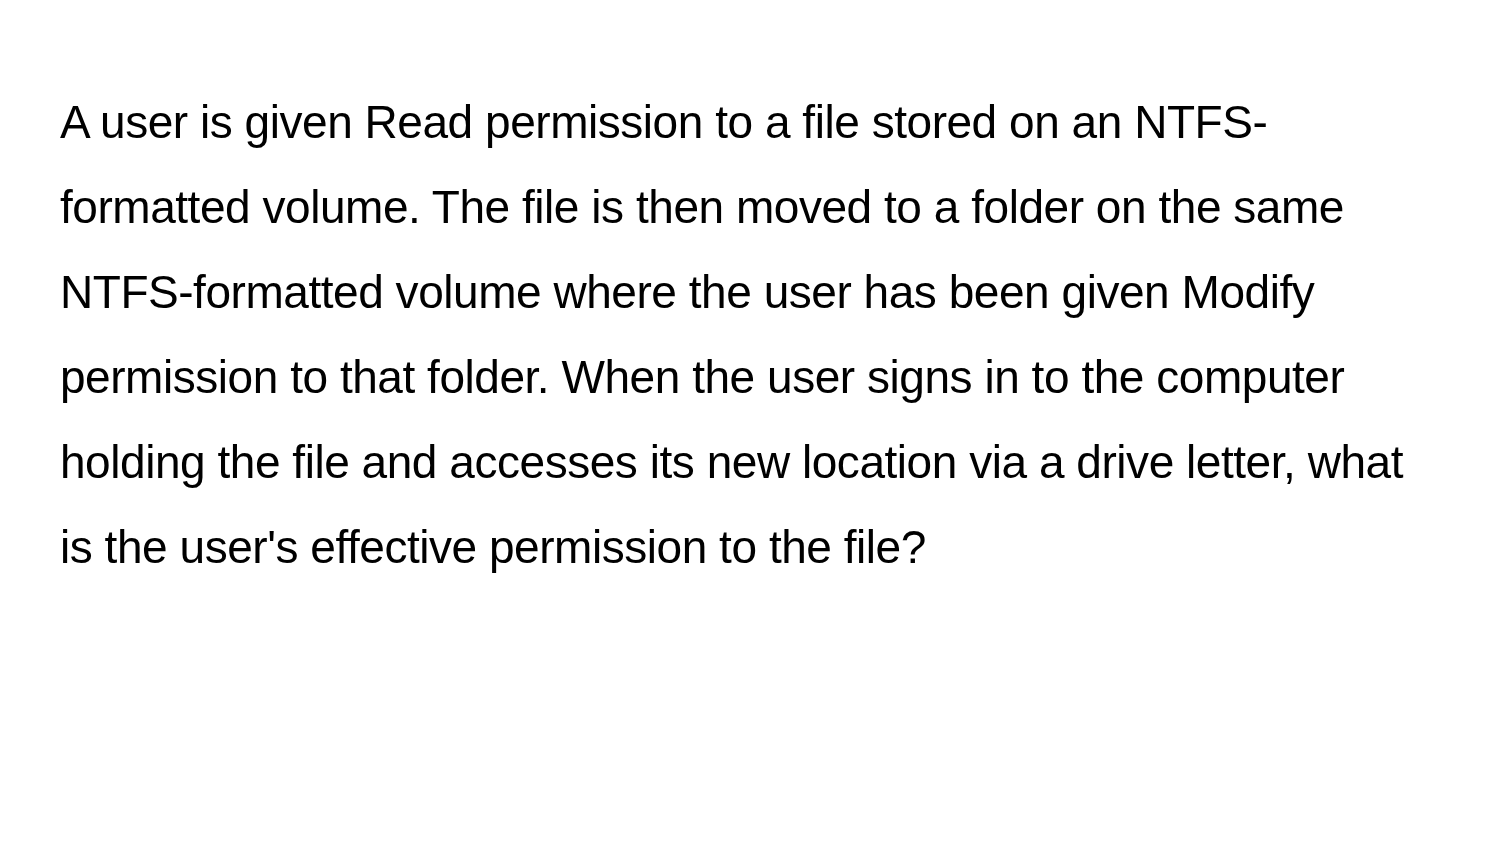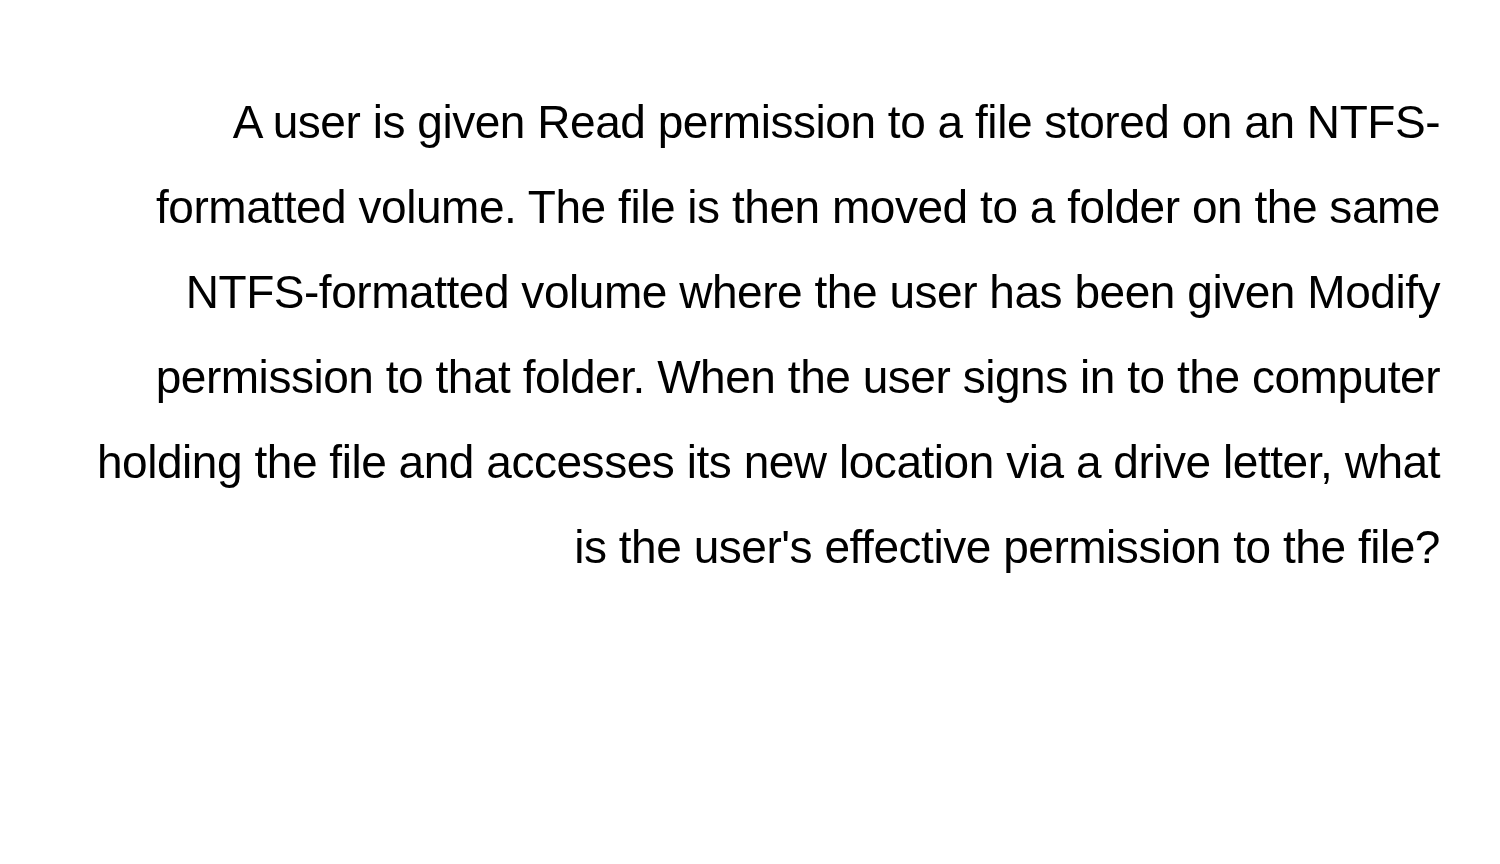--- a/index.html
+++ b/index.html
@@ -1,19 +1,18 @@
 <!DOCTYPE html>
 <html><head>
   <meta charset="utf-8">
   <style>
     * {
       margin: 0;
       padding: 0;
       box-sizing: border-box;
-      text-align: right;
     }
     body {
       width: 1500px;
       height: 864px;
       background: #ffffff;
       font-family: -apple-system, BlinkMacSystemFont, "Segoe UI", Helvetica, Arial, sans-serif;
       color: #000000;
       padding: 80px 60px;
       display: flex;
       align-items: flex-start;

